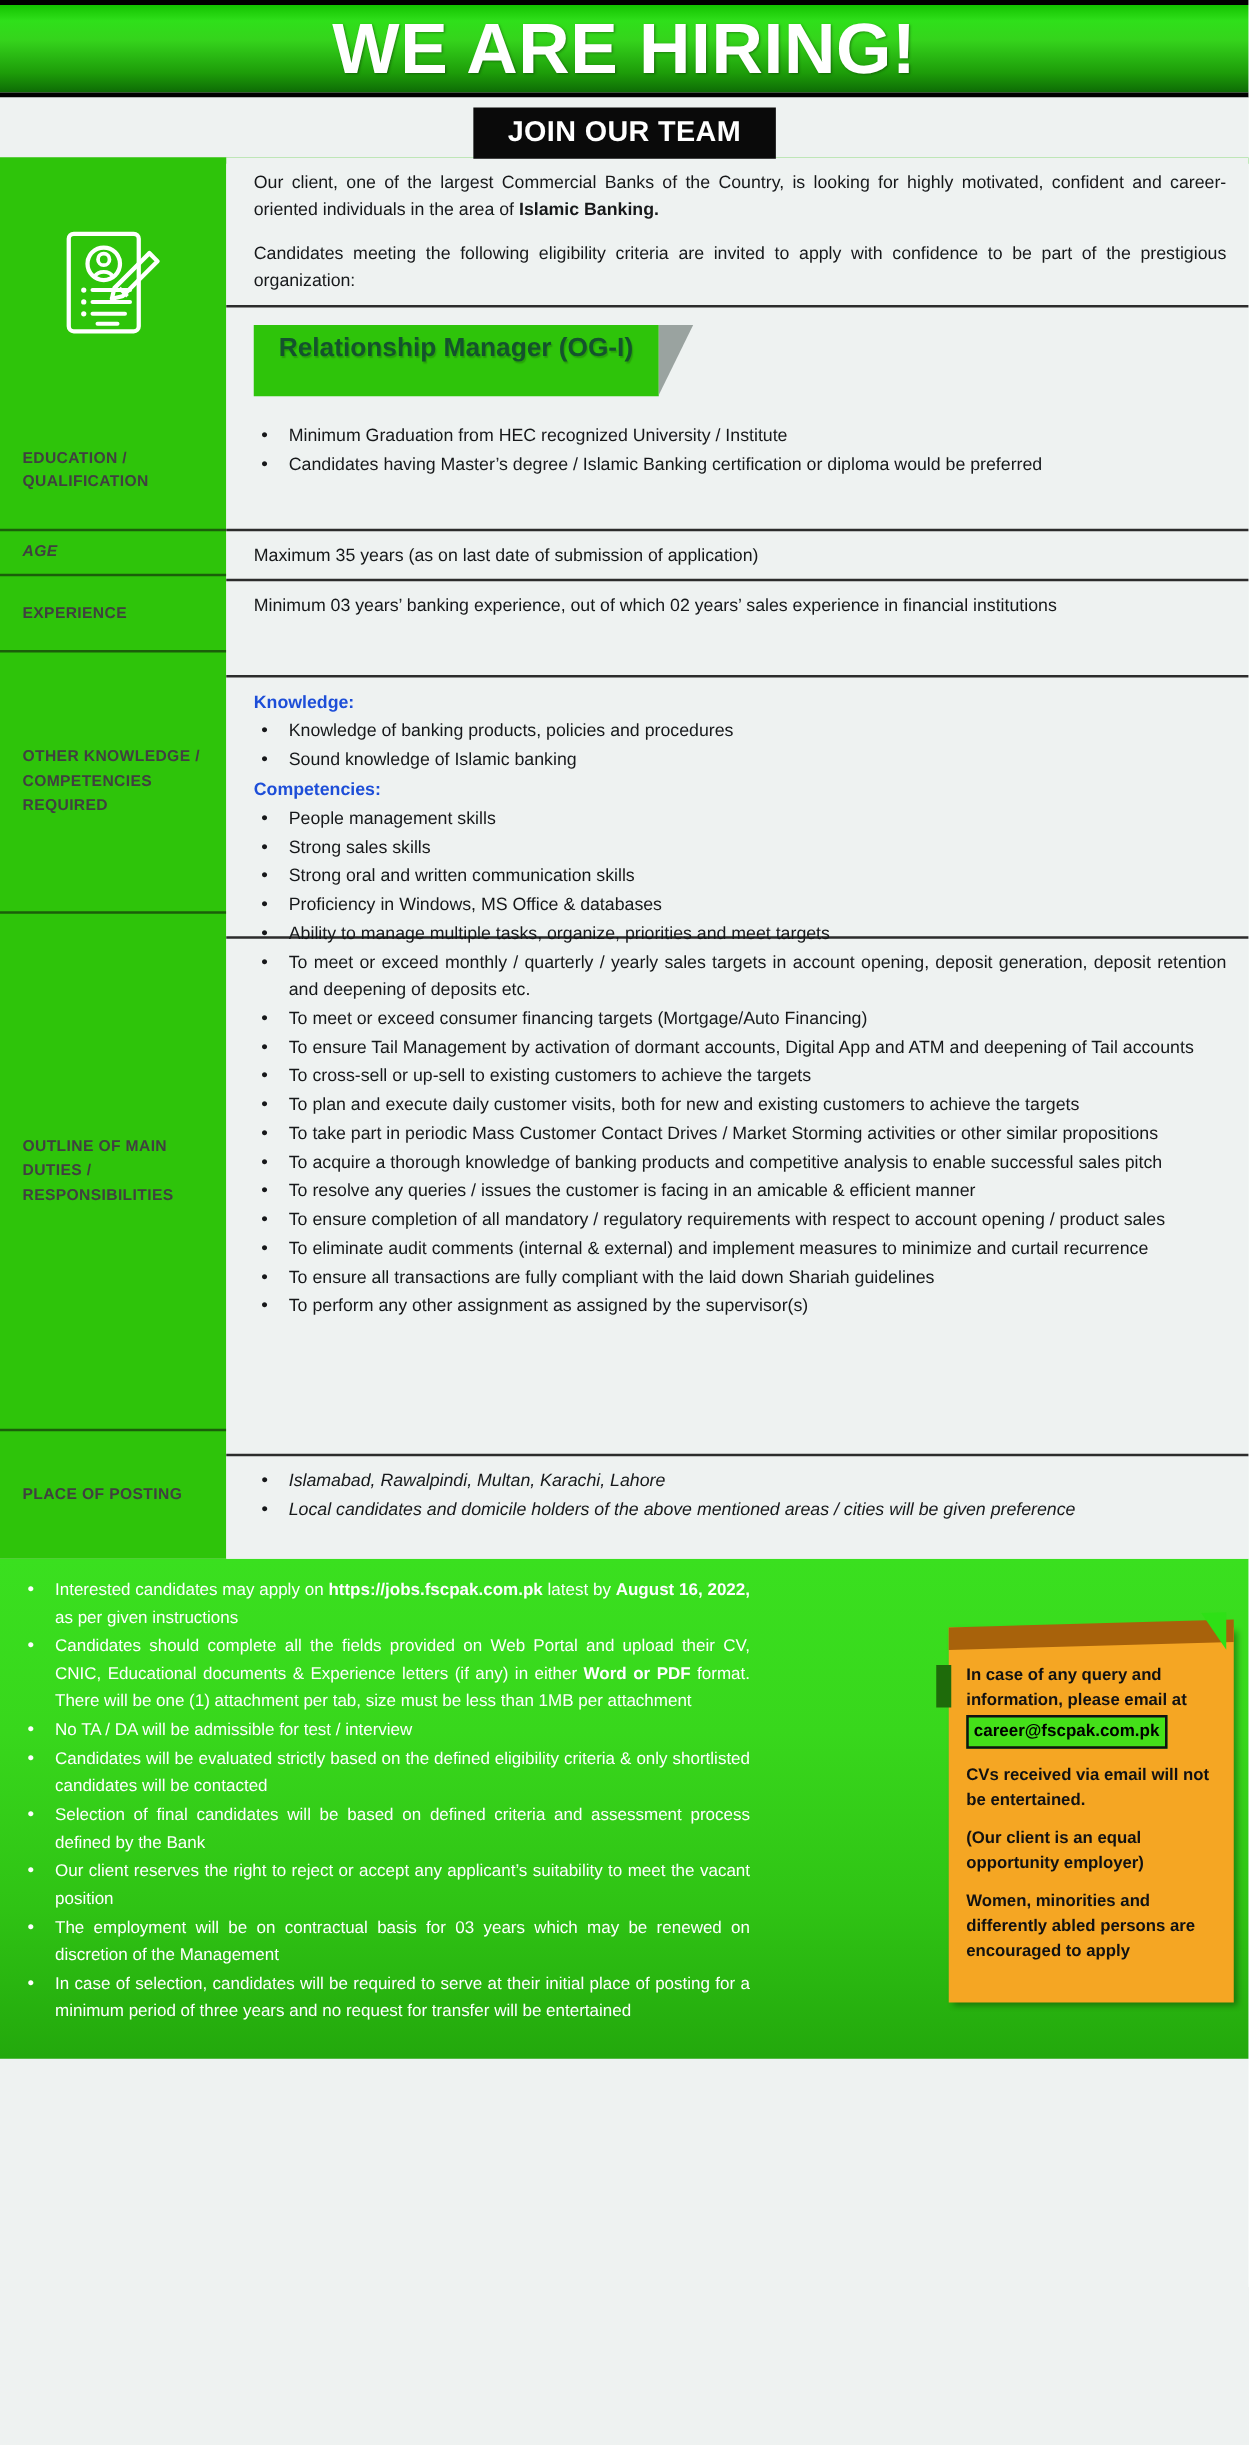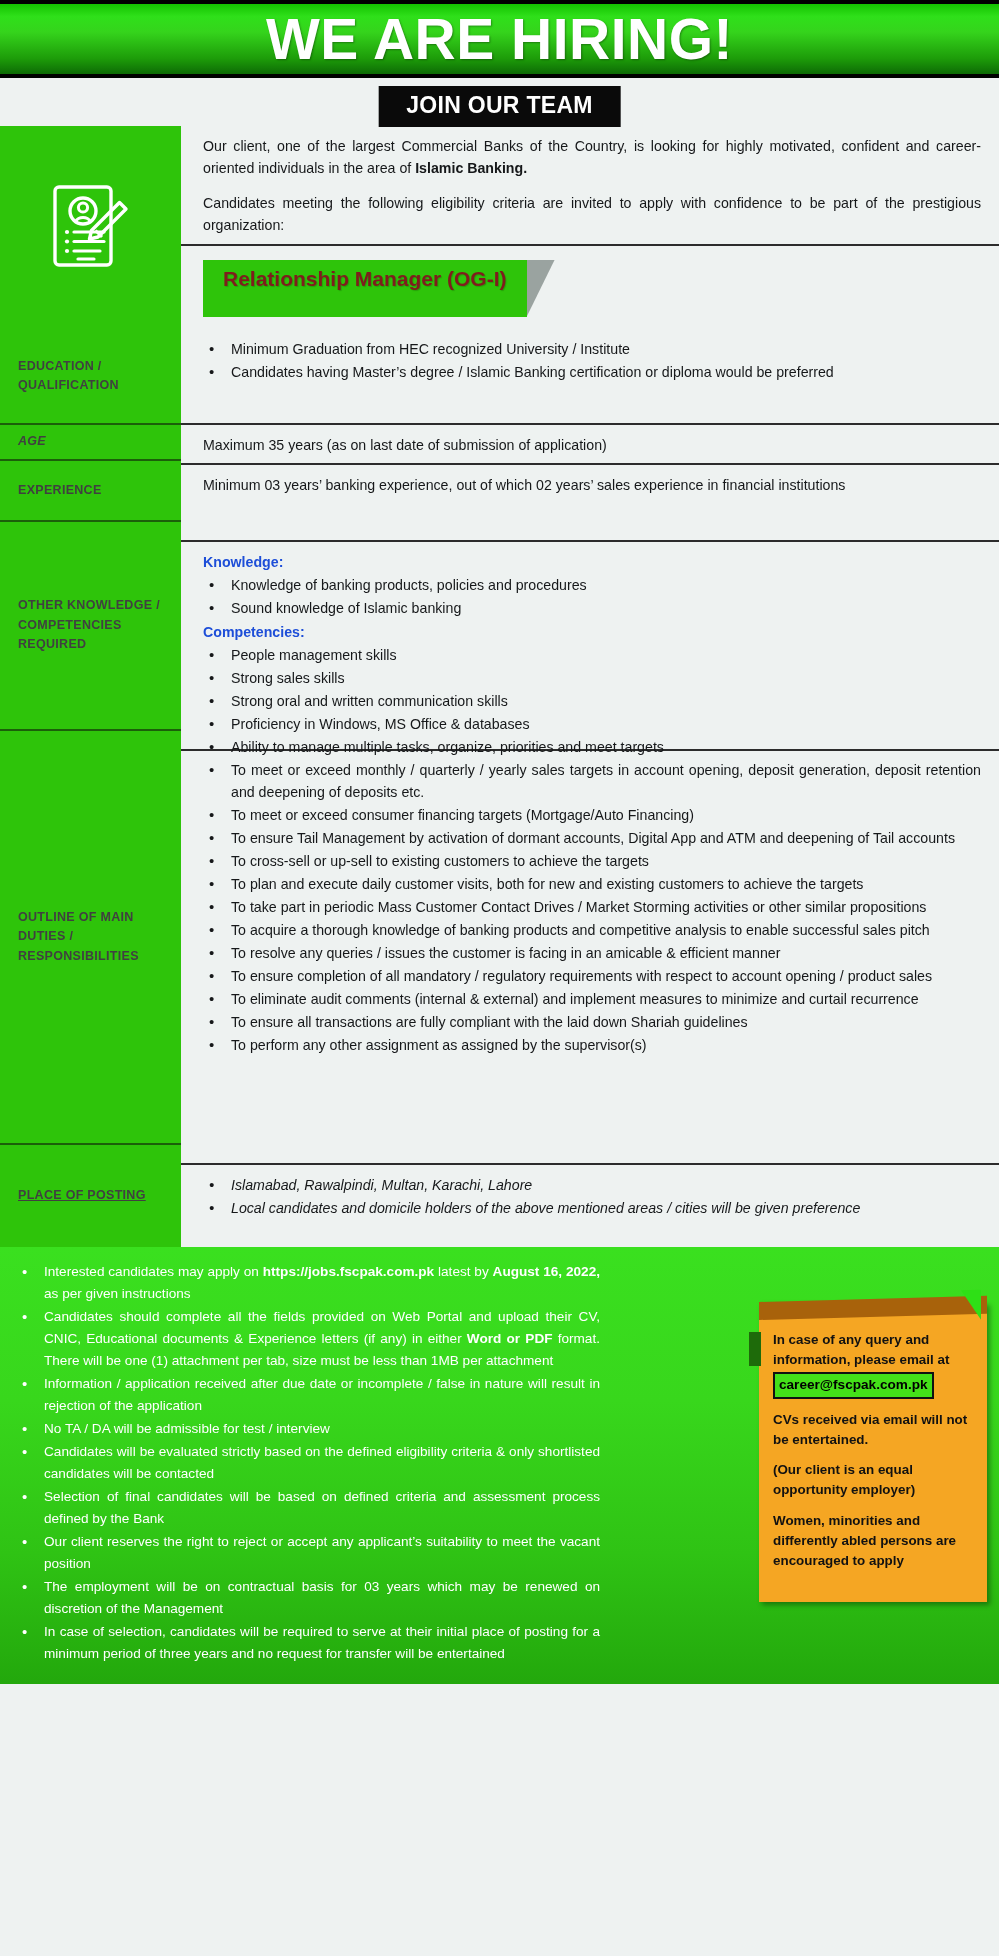--- a/index.html
+++ b/index.html
@@ -133,21 +133,21 @@
   b, strong { font-weight: bold; }
 
   
   .ribbon-row {
     padding: 14px 0 12px 22px;
     display: flex;
     align-items: stretch;
   }
   .ribbon {
     background: #2ec40a;
-    color: #7f1d1d;
+    color: #14532d;
     font-size: 21px;
     font-weight: bold;
     padding: 7px 20px 8px 20px;
     white-space: nowrap;
     text-shadow: 1px 1px 1px rgba(0,0,0,.18);
   }
   .ribbon-tail {
     width: 28px;
     background: #9aa3a0;
     clip-path: polygon(0 0, 100% 0, 0 100%);
@@ -293,21 +293,21 @@
           <span class="ln">COMPETENCIES</span>
           <span class="ln">REQUIRED</span>
         </div>
 
         <div class="lcell" style="height:414px;">
           <span class="ln">OUTLINE OF MAIN</span>
           <span class="ln">DUTIES /</span>
           <span class="ln">RESPONSIBILITIES</span>
         </div>
 
-        <div class="lcell noborder" style="height:102px;text-decoration:underline;">
+        <div class="lcell noborder" style="height:102px;">
           <span class="ln">PLACE OF POSTING</span>
         </div>
       </div>
 
       <div class="col-right">
 
         <div class="rcell" style="height:120px;">
           <p><span>Our client, one of the largest Commercial Banks of the Country, is looking for highly motivated, confident and career-oriented individuals in the area of </span><b>Islamic Banking.</b></p>
           <p>Candidates meeting the following eligibility criteria are invited to apply with confidence to be part of the prestigious organization:</p>
         </div>
@@ -372,21 +372,20 @@
           </ul>
         </div>
       </div>
     </div>
   </div>
 
   <div class="footer">
     <ul>
       <li><span>Interested candidates may apply on </span><b>https://jobs.fscpak.com.pk</b><span> latest by </span><b>August 16, 2022,</b><span> as per given instructions</span></li>
       <li><span>Candidates should complete all the fields provided on Web Portal and upload their CV, CNIC, Educational documents &amp; Experience letters (if any) in either </span><b>Word or PDF</b><span> format. There will be one (1) attachment per tab, size must be less than 1MB per attachment</span></li>
-      <li>Information / application received after due date or incomplete / false in nature will result in rejection of the application</li>
       <li>No TA / DA will be admissible for test / interview</li>
       <li>Candidates will be evaluated strictly based on the defined eligibility criteria &amp; only shortlisted candidates will be contacted</li>
       <li>Selection of final candidates will be based on defined criteria and assessment process defined by the Bank</li>
       <li>Our client reserves the right to reject or accept any applicant’s suitability to meet the vacant position</li>
       <li>The employment will be on contractual basis for 03 years which may be renewed on discretion of the Management</li>
       <li>In case of selection, candidates will be required to serve at their initial place of posting for a minimum period of three years and no request for transfer will be entertained</li>
     </ul>
 
     <div class="contact-card">
       <div class="contact-topbar">

